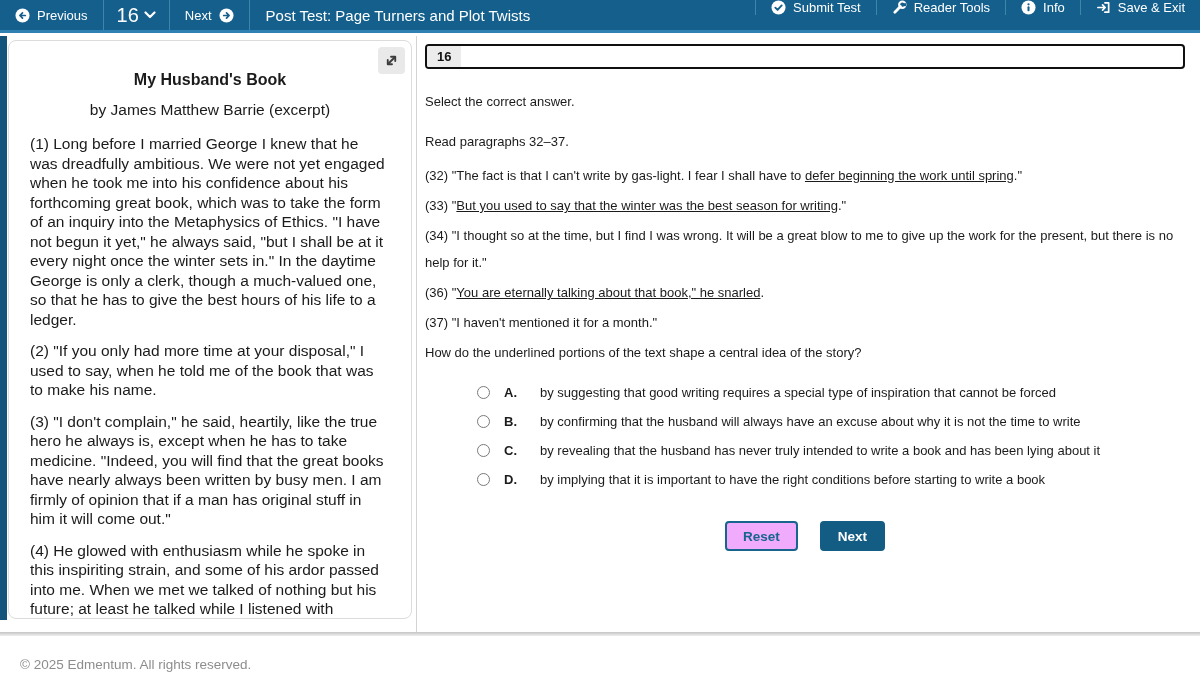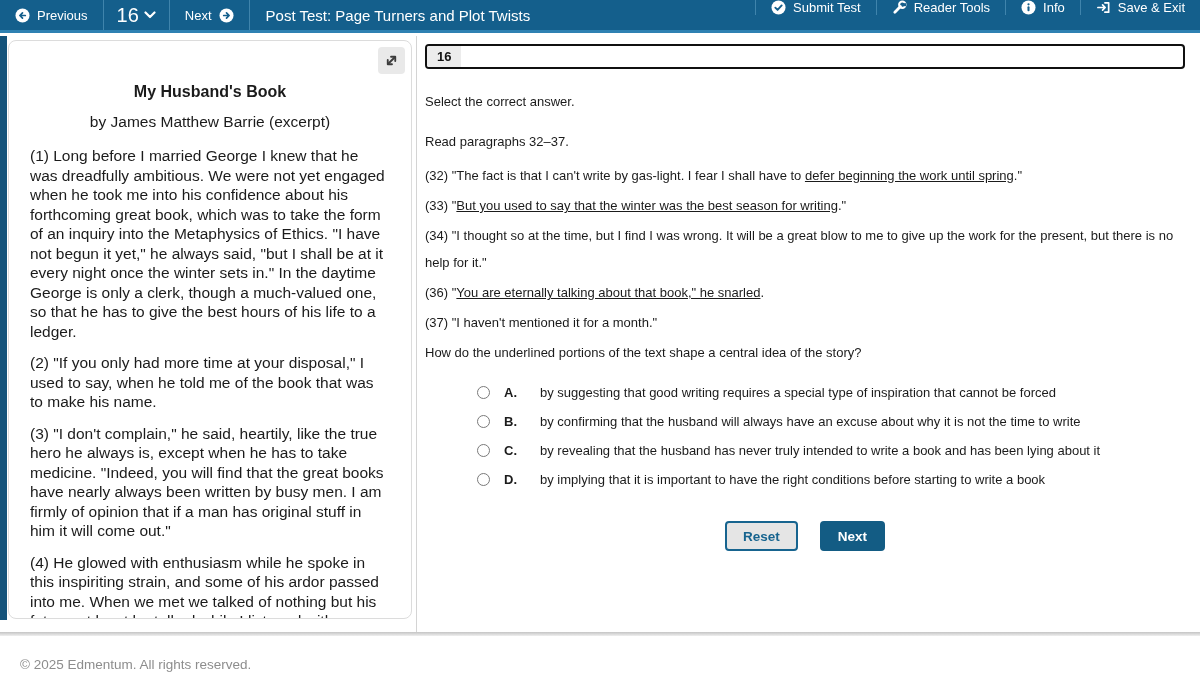--- a/index.html
+++ b/index.html
@@ -34,21 +34,21 @@
   .passage-card {
     position:absolute; left:8px; top:40px; width:404px; height:579px;
     background:#fff; border:1px solid #dcdcdc; border-radius:8px;
     padding:6px 21px 0 21px; overflow:hidden;
   }
   .expand-btn {
     position:absolute; top:6px; right:6px; width:27px; height:27px;
     background:#e9e9e9; border-radius:4px; display:flex; align-items:center; justify-content:center;
     cursor:pointer;
   }
-  .passage-title { text-align:center; font-weight:bold; font-size:16px; margin-top:36px; }
+  .passage-title { text-align:center; font-weight:bold; font-size:16px; margin-top:24px; }
   .passage-byline { text-align:center; font-size:15.5px; margin-top:12px; margin-bottom:15px; }
   .passage-para { font-size:15.5px; line-height:19.5px; margin:0 0 12px 0; }
 
   
   .question-panel { position:absolute; left:425px; top:44px; width:760px; }
   .qbar {
     height:25px; border:2px solid #101010; border-radius:4px; background:#fff;
     display:flex; overflow:hidden;
   }
   .qnum-chip {
@@ -66,21 +66,21 @@
   .radio {
     width:13px; height:13px; border:1px solid #7a7a7a; border-radius:50%;
     background:#fff; flex:0 0 13px; margin-top:2px;
   }
   .opt-letter { font-weight:bold; font-size:13px; width:22px; margin-left:14px; line-height:17px; }
   .opt-text { font-size:13px; line-height:17px; margin-left:14px; }
 
   .btn-row { display:flex; justify-content:center; gap:22px; margin-top:33px; }
   .btn { height:30px; border-radius:4px; font-weight:bold; font-size:13.5px;
          font-family:"Liberation Sans", sans-serif; cursor:pointer; padding:0 16px; }
-  .btn-reset { background:#e5e5e5; border:2px solid #17648f; color:#17648f; }
+  .btn-reset { background:#f0abfc; border:2px solid #17648f; color:#17648f; }
   .btn-next  { background:#135c84; border:2px solid #135c84; color:#fff; }
 
   
   .footer-sep { position:absolute; top:632px; left:0; right:0; height:4px;
                 background:linear-gradient(#c4c4c4, #efefef); }
   .page-footer { position:absolute; top:636px; left:0; right:0; height:38px; background:#fff;margin-top:8px; }
   .copyright { font-size:13.5px; color:#8d8d8d; padding:13px 0 0 20px; }
 </style>
 </head>
 <body>

